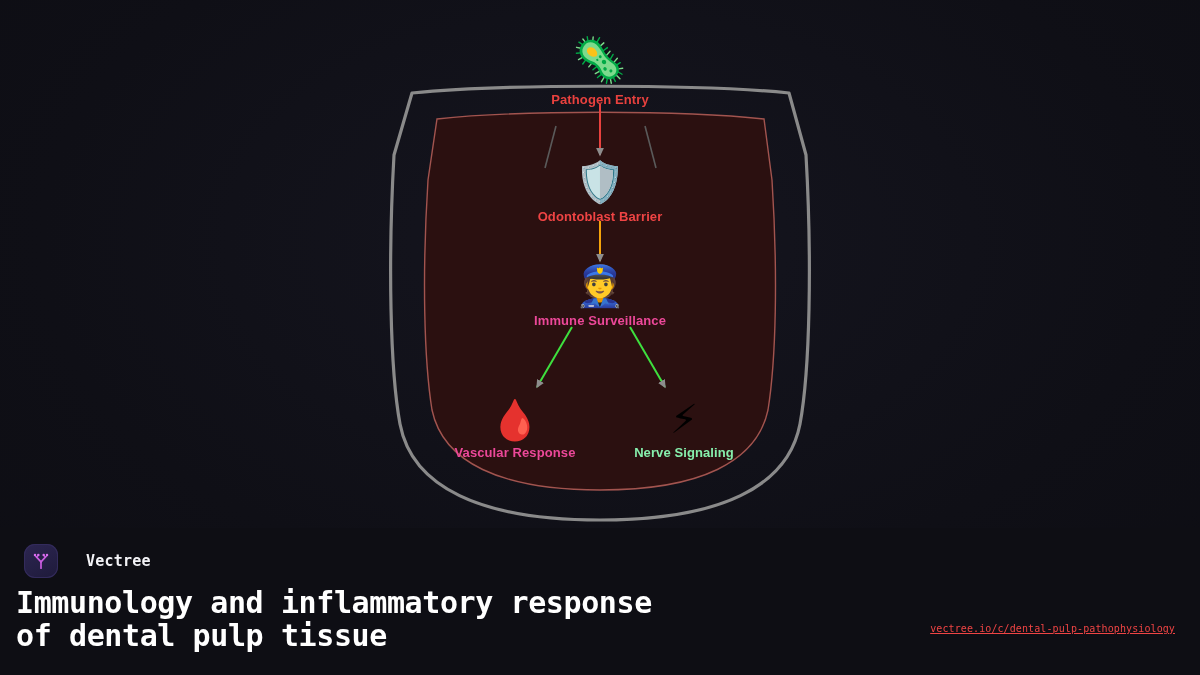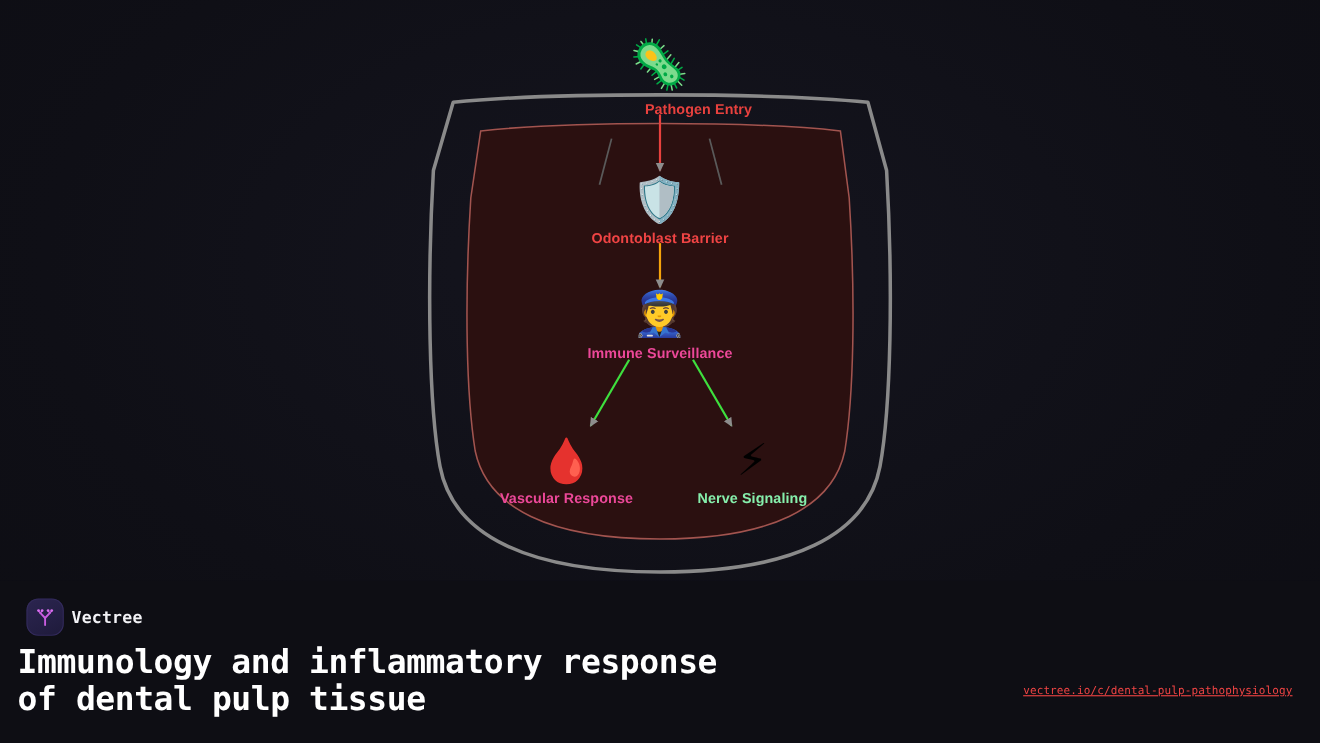--- a/index.html
+++ b/index.html
@@ -41,21 +41,21 @@
     height: 147px;
     background: #0e0e14;
   }
 
   #brand-row {
     position: absolute;
     left: 24px;
     top: 16px;
     display: flex;
     align-items: center;
-    gap: 7px;
+    gap: 28px;
     text-align: right;
   }
 
   #brand-logo {
     width: 34px;
     height: 34px;
     border-radius: 11px;
     background: linear-gradient(150deg, #2c2550 0%, #241f44 60%, #1e1a3a 100%);
     display: flex;
     align-items: center;
@@ -151,21 +151,21 @@
   <line x1="645" y1="126" x2="656" y2="168" stroke="#5a5a5a" stroke-width="1.6"></line>
 
   <line x1="600" y1="104" x2="600" y2="155" stroke="#e8413e" stroke-width="2" marker-end="url(#arrow-gray)"></line>
   <line x1="600" y1="221" x2="600" y2="261" stroke="#f5a30b" stroke-width="2" marker-end="url(#arrow-gray)"></line>
   <line x1="572" y1="327" x2="537" y2="387" stroke="#3ee03e" stroke-width="2" marker-end="url(#arrow-gray)"></line>
   <line x1="630" y1="327" x2="665" y2="387" stroke="#3ee03e" stroke-width="2" marker-end="url(#arrow-gray)"></line>
 </svg>
 
 <div>
   <div class="node-emoji" style="left:600px; top:60px; font-size:44px;">🦠</div>
-  <div class="node-label" style="left:600px; top:92px; color:#e8413e;margin-left:35px;">Pathogen Entry</div>
+  <div class="node-label" style="left:600px; top:92px; color:#e8413e;">Pathogen Entry</div>
 </div>
 
 <div>
   <div class="node-emoji" style="left:600px; top:182px;">🛡️</div>
   <div class="node-label" style="left:600px; top:209px; color:#ef4444;">Odontoblast Barrier</div>
 </div>
 
 <div>
   <div class="node-emoji" style="left:600px; top:286px;">👮</div>
   <div class="node-label" style="left:600px; top:313px; color:#ec4899;">Immune Surveillance</div>

